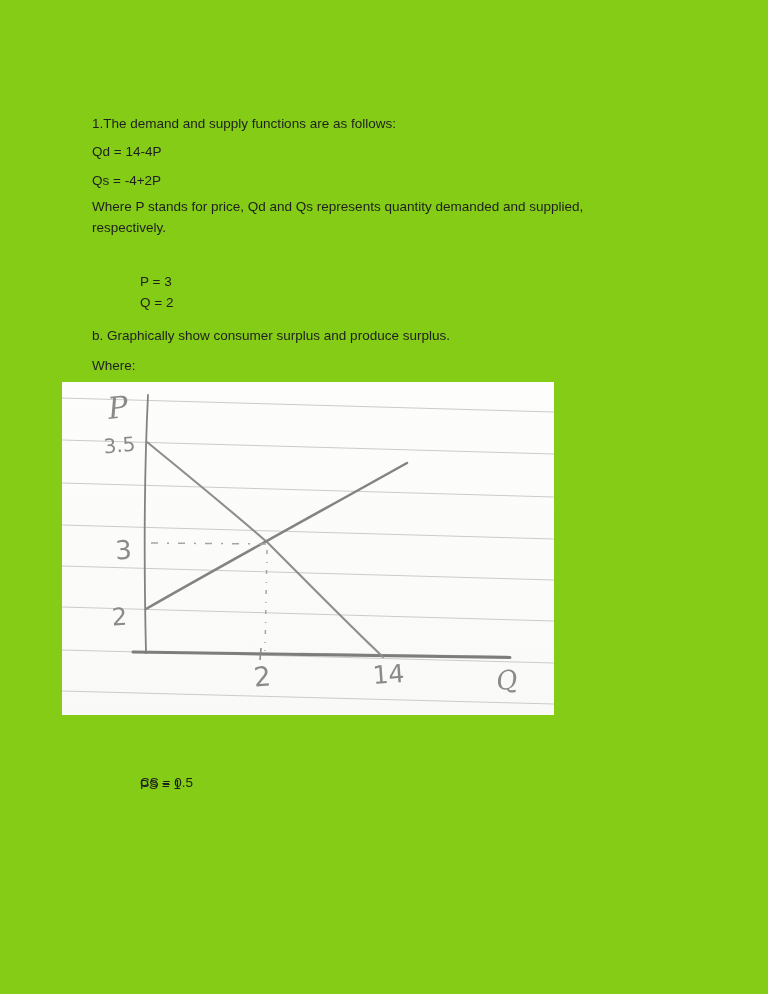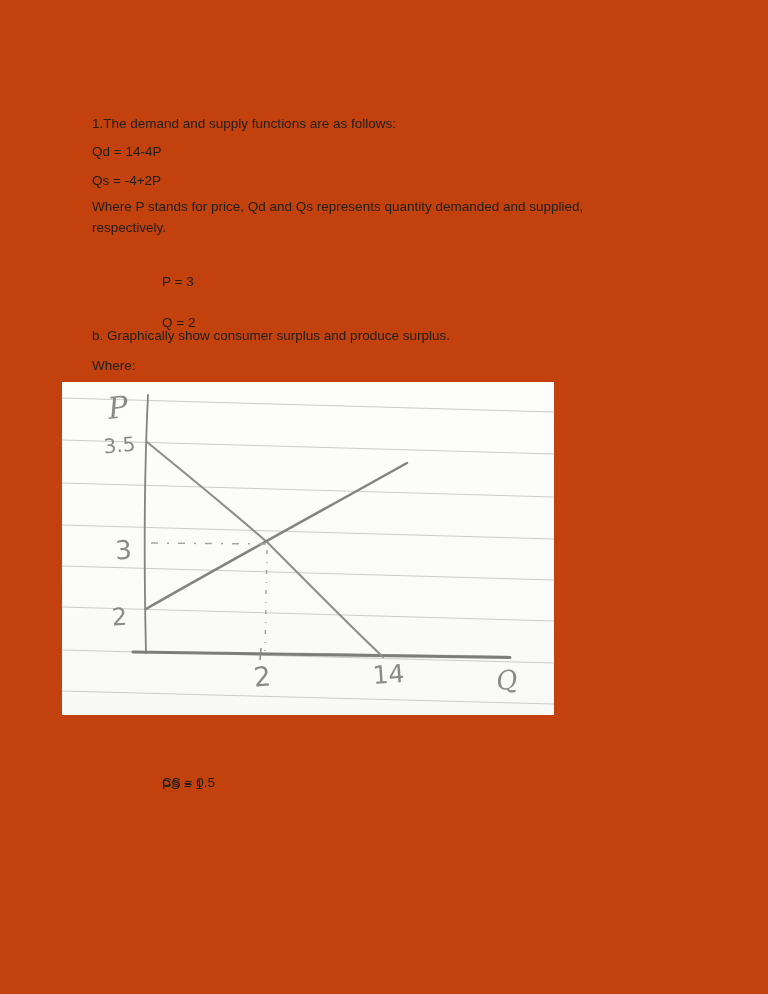--- a/index.html
+++ b/index.html
@@ -1,33 +1,33 @@
 <!DOCTYPE html>
 <html><head>
 <meta charset="utf-8">
 <style>
   html, body { margin: 0; padding: 0; background: #ffffff; }
   .page {
     position: relative;
     width: 768px;
     height: 994px;
-    background: #c2410c;
+    background: #84cc16;
     font-family: "Liberation Sans", sans-serif;
     color: #1f1f1f;
     overflow: hidden;
   }
   .tline {
     position: absolute;
     left: 92px;
     font-size: 13.5px;
     line-height: 21px;
     white-space: nowrap;
     color: #1f1f1f;
   }
-  .indent { left: 140px; margin-left: 22px; }
+  .indent { left: 140px; }
   .photo {
     position: absolute;
     left: 62px;
     top: 382px;
     width: 492px;
     height: 333px;
     background: linear-gradient(180deg, #fdfdfc 0%, #fbfbf9 60%, #f9f9f7 100%);
   }
   .photo svg { display: block; }
   .hand {
@@ -51,21 +51,21 @@
 
   <div class="tline" style="top:170px">Qs = -4+2P</div>
 
   <div class="tline" style="top:196px">Where P stands for price, Qd and Qs represents quantity demanded and supplied,</div>
 
   <div class="tline" style="top:217px">respectively.</div>
 
 
   <div class="tline indent" style="top:271px">P = 3</div>
 
-  <div class="tline indent" style="top:312px">Q = 2</div>
+  <div class="tline indent" style="top:292px">Q = 2</div>
 
   <div class="tline" style="top:325px">b. Graphically show consumer surplus and produce surplus.</div>
 
   <div class="tline" style="top:355px">Where:</div>
 
   <div class="photo">
     <svg width="492" height="333" viewBox="0 0 492 333">
 
       <g stroke="#cbcbc9" stroke-width="1">
         <line x1="0" y1="16" x2="492" y2="30"></line>

